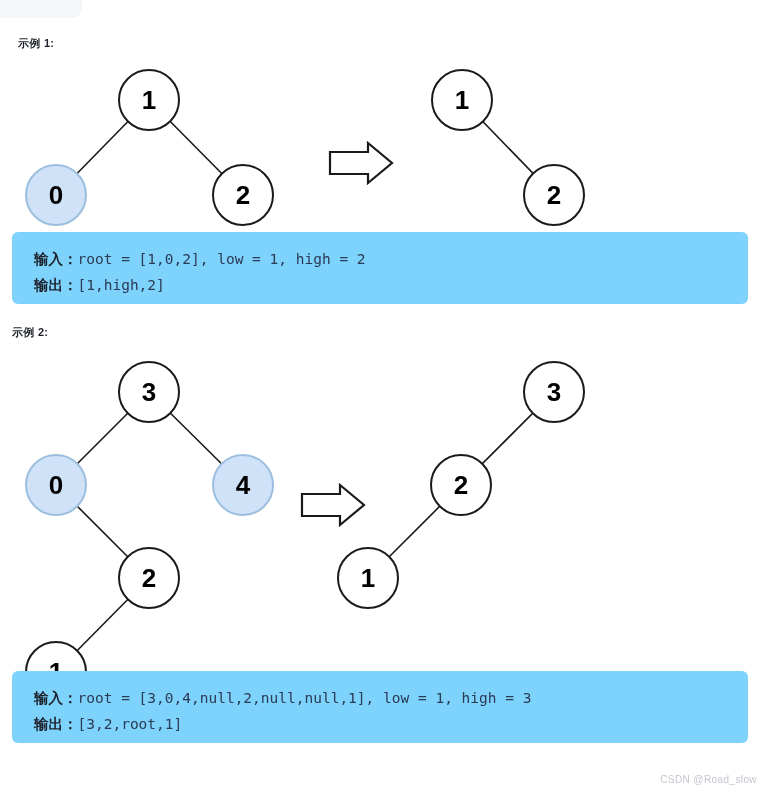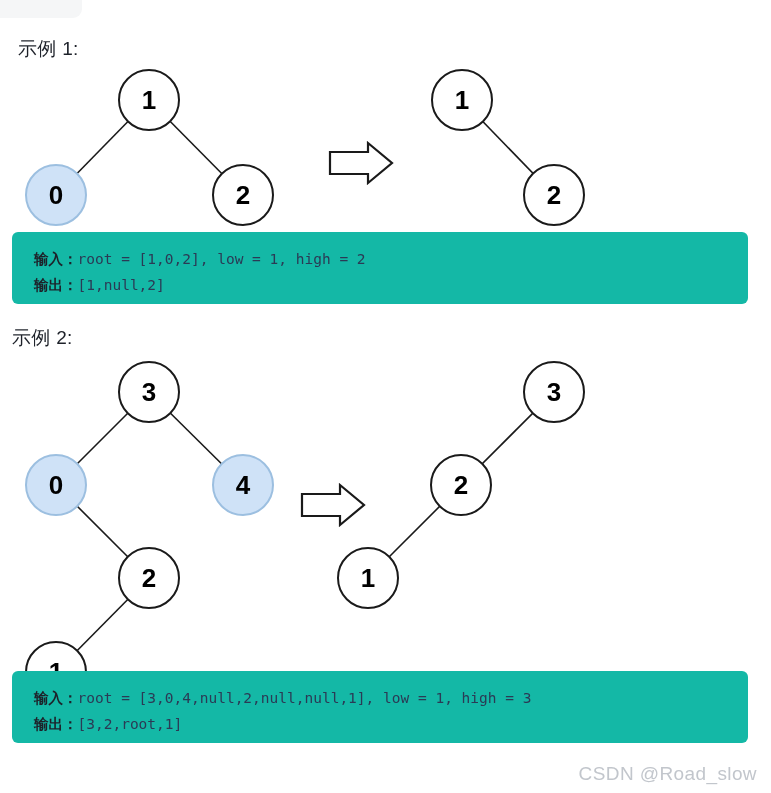--- a/index.html
+++ b/index.html
@@ -29,22 +29,22 @@
     left: -18px;
     top: -14px;
     width: 100px;
     height: 32px;
     background: #f5f6f7;
     border-radius: 9px;
   }
 
   .example-label {
     position: absolute;
-    font-size: 19px;
-    font-weight: 400;
+    font-size: 11px;
+    font-weight: 700;
     color: #1d2129;
     letter-spacing: 0.3px;
     white-space: nowrap;
   }
 
   .svg-layer {
     position: absolute;
     left: 0;
     top: 0;
     overflow: visible;
@@ -70,21 +70,21 @@
   }
   .node.hl {
     background: #cfe2f7;
     border: 2px solid #9cbfe0;
   }
 
   .code-block {
     position: absolute;
     left: 12px;
     width: 736px;
-    background: #14b8a6;
+    background: #7dd3fc;
     border-radius: 6px;
     box-sizing: border-box;
     padding: 14px 22px 16px 22px;
   }
   .code-line {
     font-family: "DejaVu Sans Mono", "Liberation Mono", monospace;
     font-size: 14.5px;
     line-height: 26px;
     color: #2b3a55;
     white-space: pre;
@@ -92,21 +92,21 @@
   .code-line .zh {
     font-family: "DejaVu Sans", "Liberation Sans", sans-serif;
     font-weight: 700;
     color: #1d2129;
   }
 
   .watermark {
     position: absolute;
     right: 14px;
     bottom: 8px;
-    font-size: 19px;
+    font-size: 10px;
     color: #c2c6cc;
     font-family: "Liberation Sans", "DejaVu Sans", sans-serif;
     letter-spacing: 0.4px;
   }
 </style>
 </head>
 <body>
 
 <div class="page">
 
@@ -140,21 +140,21 @@
 
   <div class="node" style="left:149px; top:100px;">1</div>
   <div class="node hl" style="left:56px;  top:195px;">0</div>
   <div class="node" style="left:243px; top:195px;">2</div>
 
   <div class="node" style="left:462px; top:100px;">1</div>
   <div class="node" style="left:554px; top:195px;">2</div>
 
   <div class="code-block" style="top:232px; height:72px;">
     <div class="code-line"><span class="zh">输入：</span><span>root = [1,0,2], low = 1, high = 2</span></div>
-    <div class="code-line"><span class="zh">输出：</span><span>[1,null,2]</span></div>
+    <div class="code-line"><span class="zh">输出：</span><span>[1,high,2]</span></div>
   </div>
 
   <div class="example-label" style="left:12px; top:325px;">示例 2:</div>
 
   <div class="node" style="left:149px; top:392px;">3</div>
   <div class="node hl" style="left:56px;  top:485px;">0</div>
   <div class="node hl" style="left:243px; top:485px;">4</div>
   <div class="node" style="left:149px; top:578px;">2</div>
   <div class="node" style="left:56px;  top:672px;">1</div>
 

